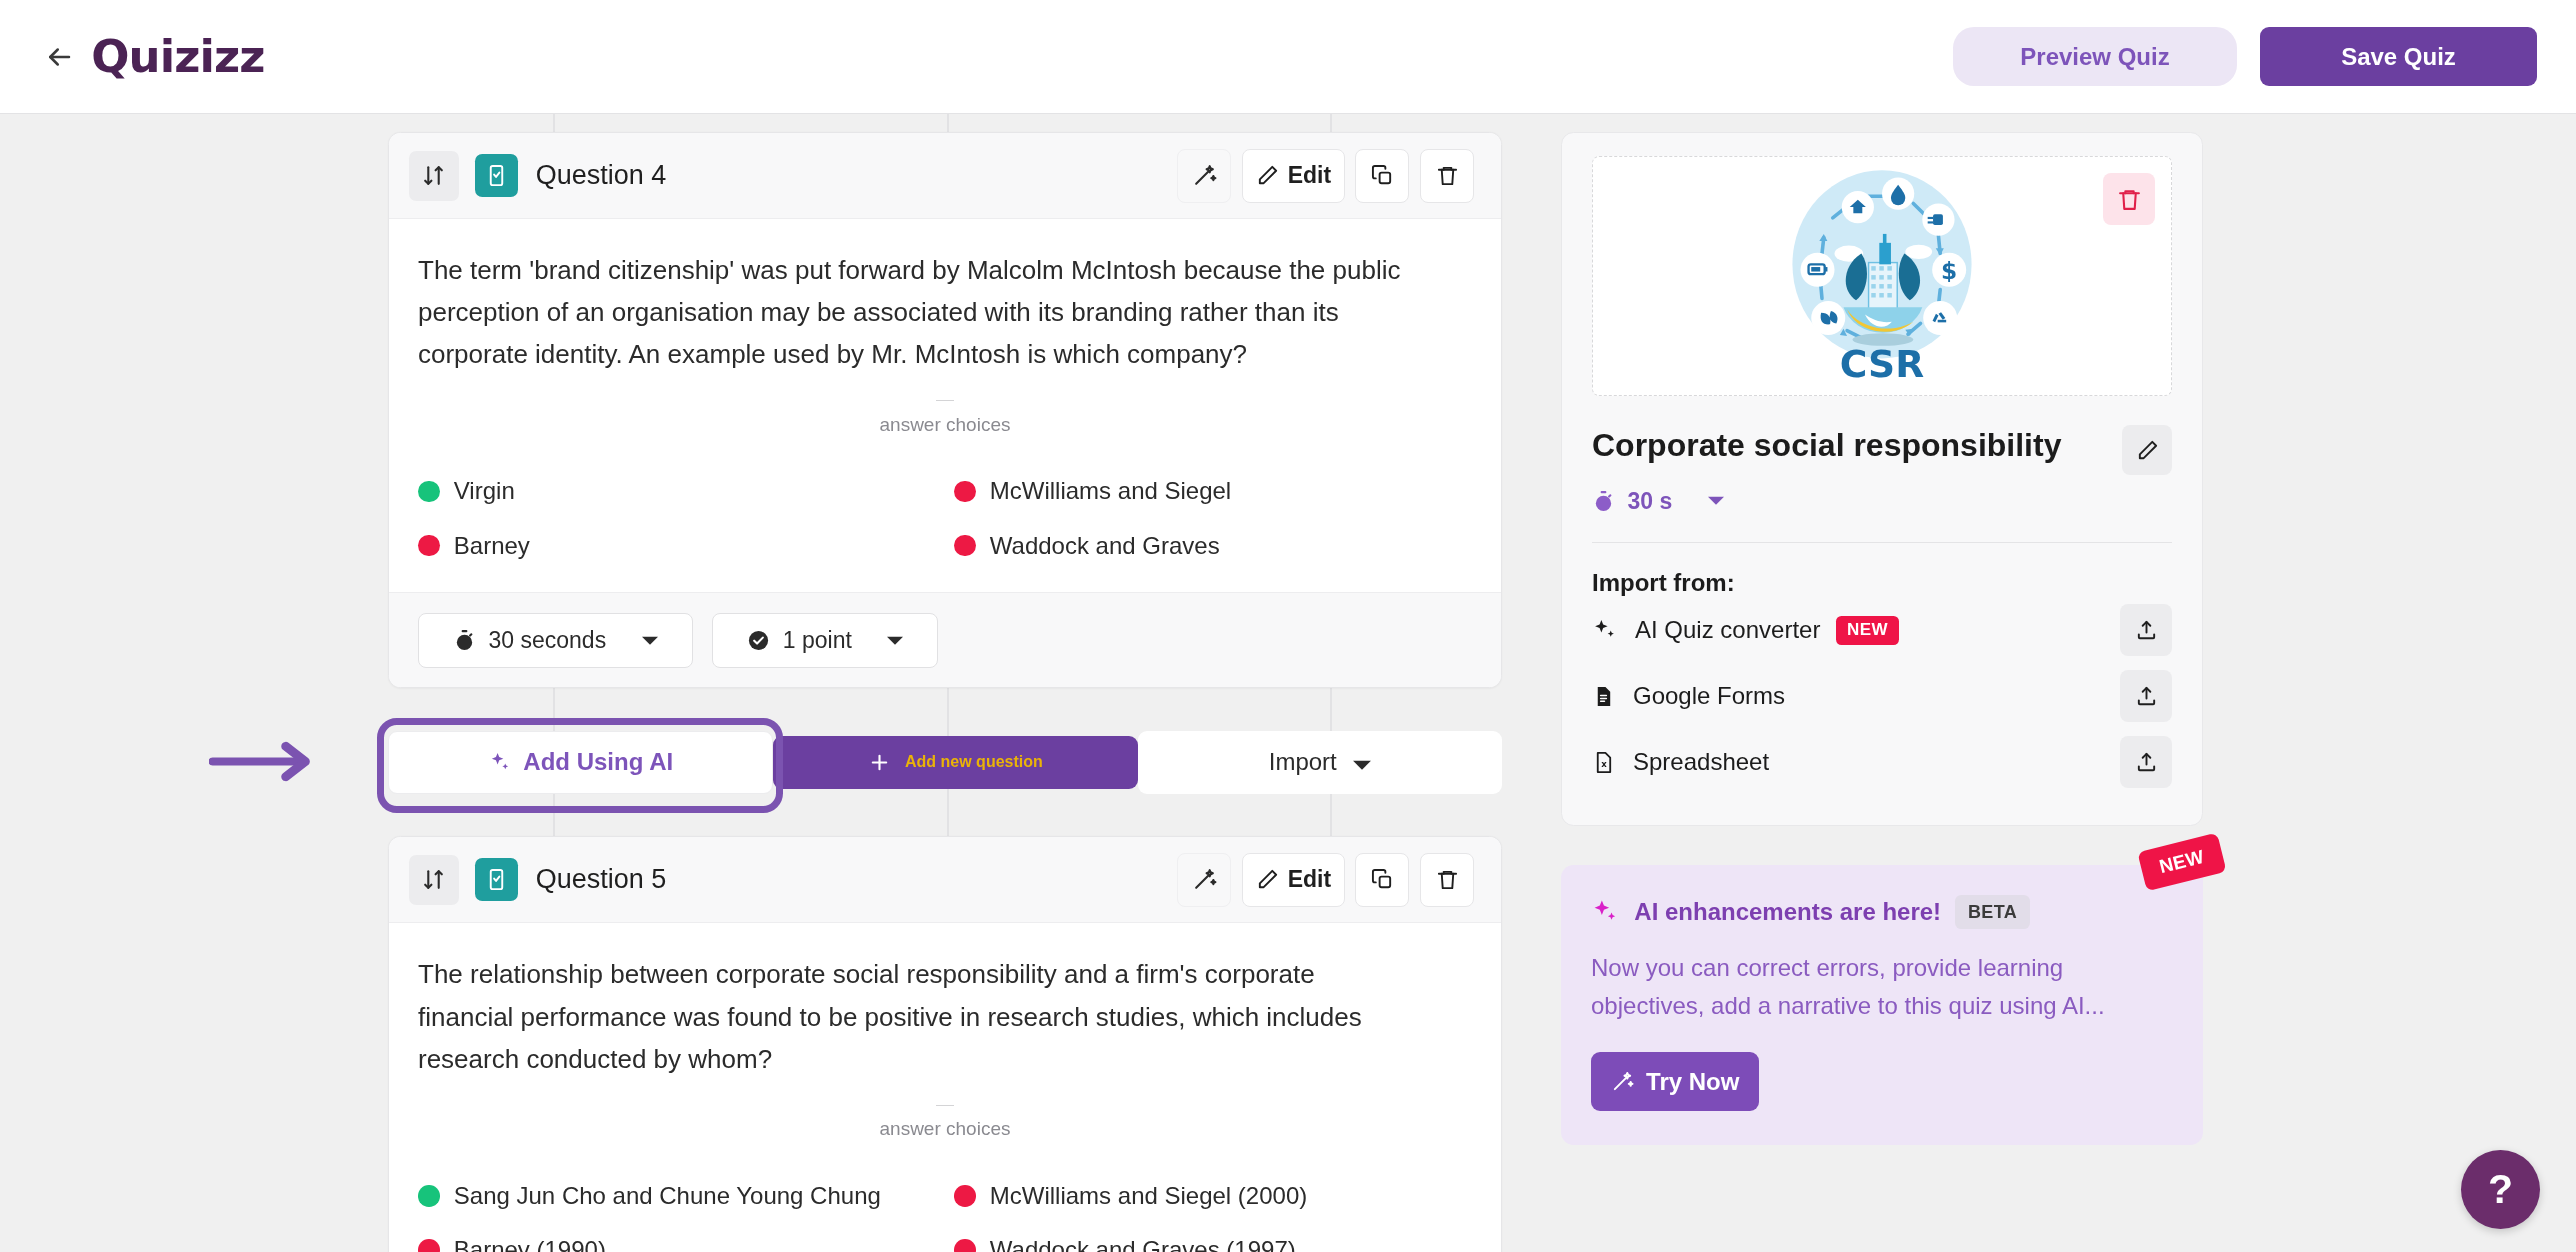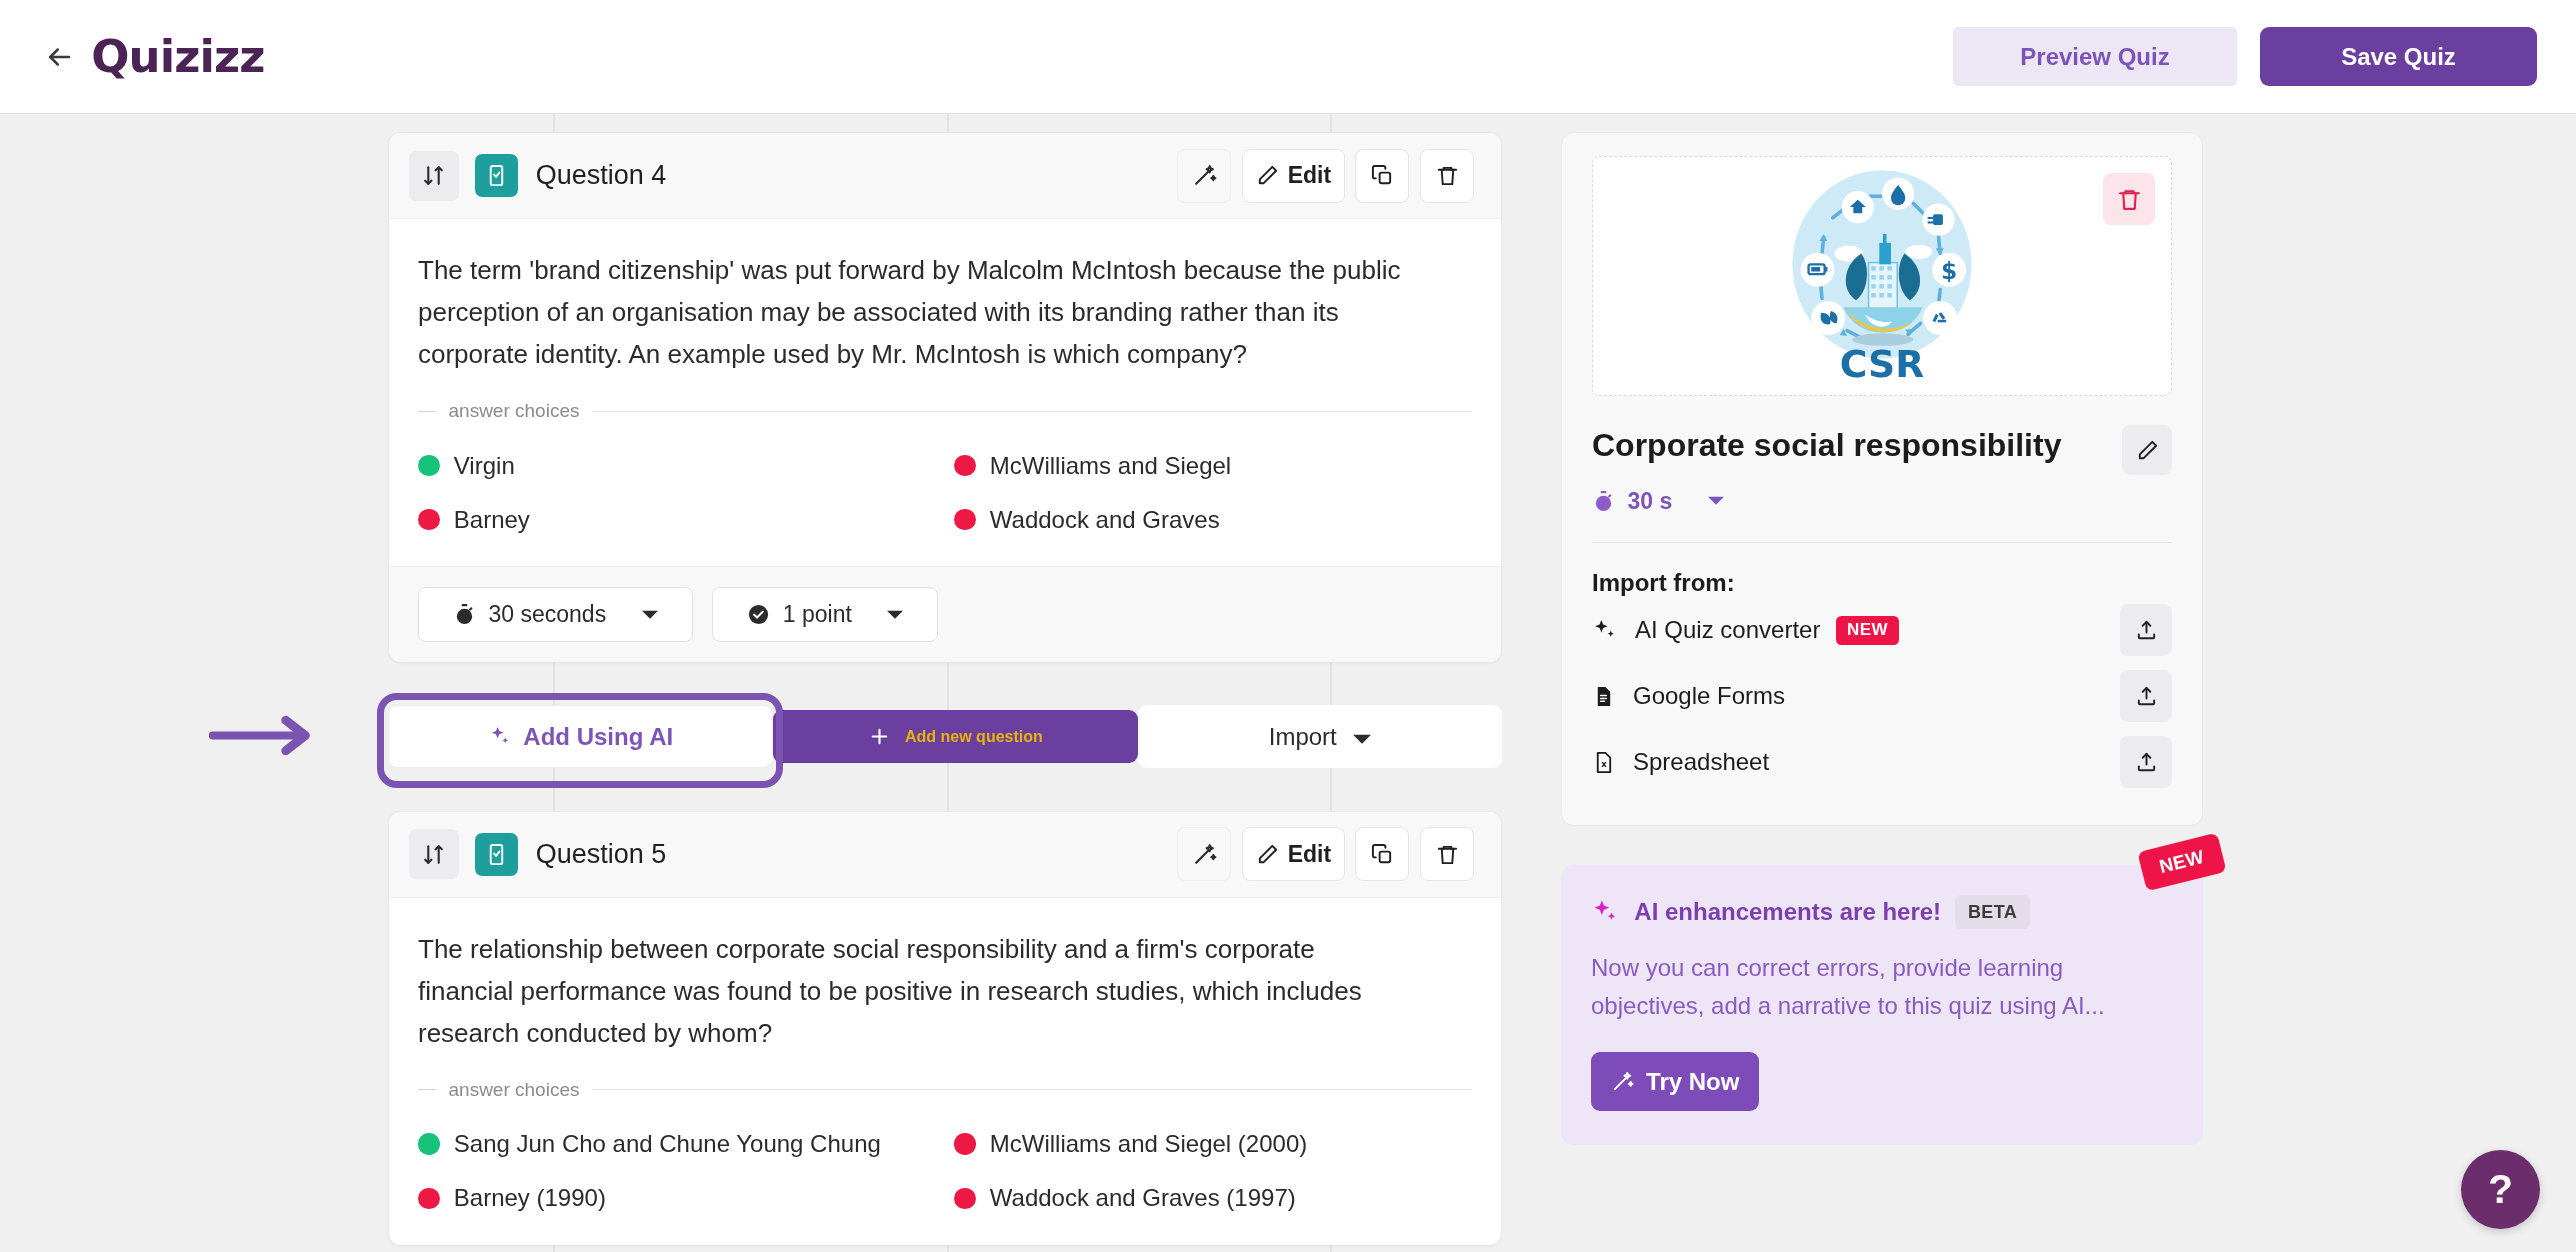--- a/index.html
+++ b/index.html
@@ -30,21 +30,21 @@
     font-family: "DejaVu Sans", sans-serif;
     font-size: 45px; font-weight: 700;
     color: #4b2354; letter-spacing: -0.9px;
     display: flex; align-items: baseline;
   }
   .topbar-right {
     margin-left: auto; margin-right: 39px;
     display: flex; align-items: center; gap: 23px;
   }
   .btn-preview {
-    width: 284px; height: 59px; border-radius: 5px;
+    width: 284px; height: 59px; border-radius: 21px;
     background: #ece6f5; border: none;
     color: #7d54ba; font-size: 24px; font-weight: 700;
     cursor: pointer;
   }
   .btn-save {
     width: 277px; height: 59px; border-radius: 9px;
     background: #6b3fa0; border: none;
     color: #ffffff; font-size: 24px; font-weight: 700;
     cursor: pointer;
   }
@@ -103,21 +103,21 @@
   .ico-btn.flat { background: #f8f8f9; border-color: #efeff1; }
   .ico-btn .lbl { font-size: 23px; font-weight: 700; color: #1f1f1f; margin-left: 9px; }
 
   .qbody { padding: 30px 29px 0 29px; }
   .qtext {
     font-size: 26px; line-height: 1.62; color: #2b2b2b;
     max-width: 993px;
   }
   .choices-sep {
     display: flex; align-items: center; gap: 12.5px;
-    margin-top: 25px; margin-bottom: 5.4px;
+    margin-top: 25px; margin-bottom: 5.4px; flex-direction: column;
   }
   .choices-sep .dash { width: 18px; height: 0.9px; background: #d4d4d6; }
   .choices-sep .txt { font-size: 19px; color: #8a8a90; white-space: nowrap; }
   .choices-sep .line { flex: 1; height: 0.9px; background: #e6e6e8; }
 
   .choices {
     display: grid; grid-template-columns: 1fr 1fr;
     row-gap: 7.2px; column-gap: 18px;
     padding: 14.3px 0 23px 0;
   }

